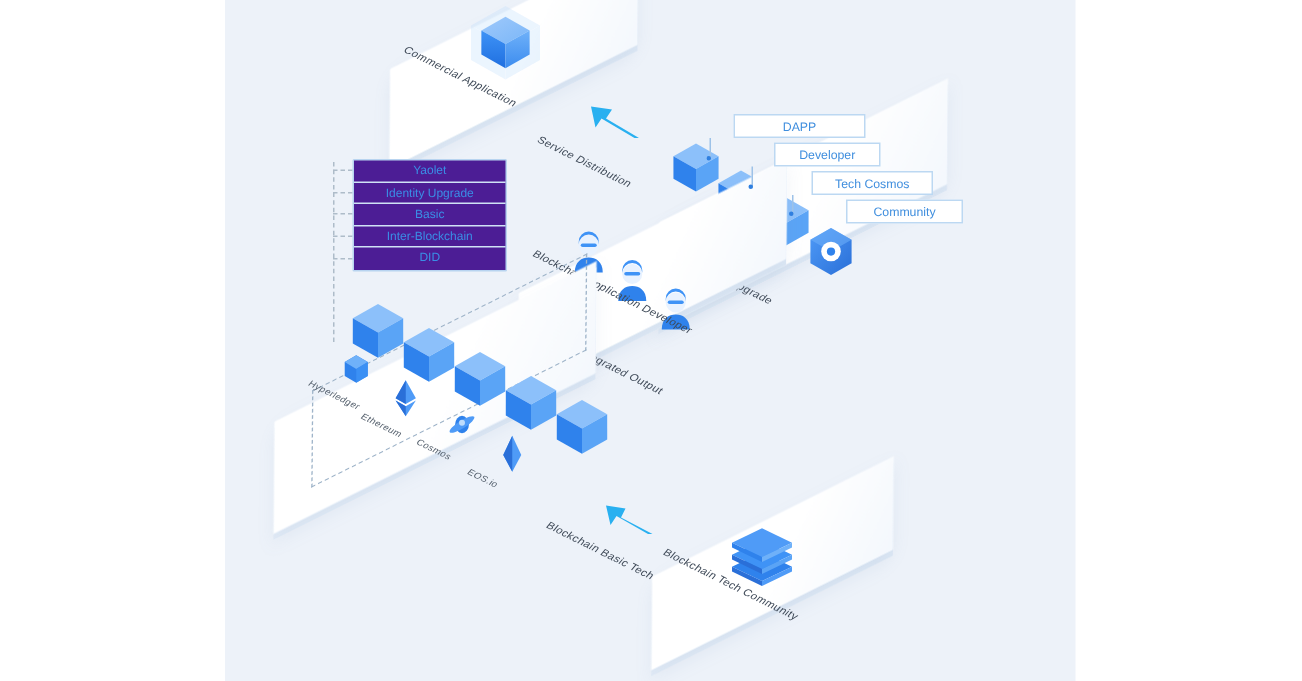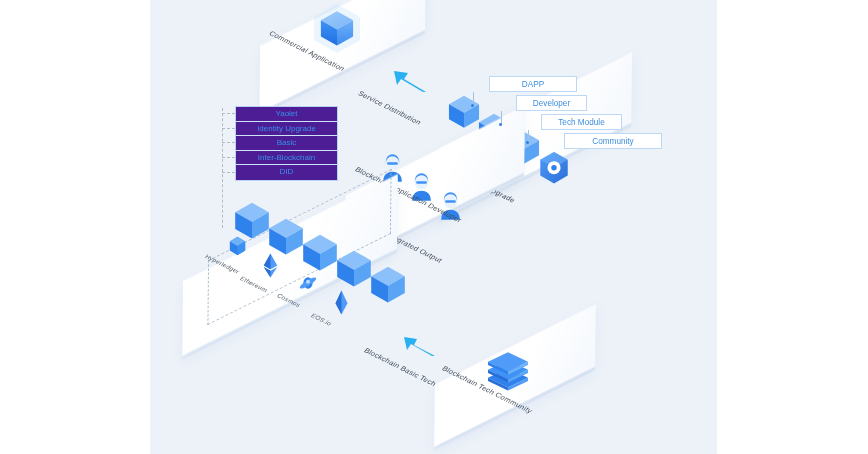--- a/index.html
+++ b/index.html
@@ -235,25 +235,25 @@
     <div class="iso-label" style="left:275px; top:152px;">Application Service Upgrade</div>
 
     <div class="tag" style="left:339px; top:76px; width:88px;">DAPP</div>
     <div class="stem" style="left:323px; top:92px; height:14px;"></div>
     <div class="dot" style="left:321px; top:104px;"></div>
 
     <div class="tag" style="left:366px; top:95px; width:71px;">Developer</div>
     <div class="stem" style="left:351px; top:111px; height:14px;"></div>
     <div class="dot" style="left:349px; top:123px;"></div>
 
-    <div class="tag" style="left:391px; top:114px; width:81px;">Tech Module</div>
+    <div class="tag" style="left:391px; top:114px; width:81px;">Tech Cosmos</div>
     <div class="stem" style="left:378px; top:130px; height:13px;"></div>
     <div class="dot" style="left:376px; top:141px;"></div>
 
-    <div class="tag" style="left:414px; top:133px; width:98px;">Community</div>
+    <div class="tag" style="left:414px; top:133px; width:78px;">Community</div>
 
     <div class="slab" style="left:185px; top:144px; width:200px; height:80px;">
       <div class="edge"></div>
       <div class="top"></div>
     </div>
 
     <div class="icon-wrap" style="left:229px; top:155px;">
       <svg width="27" height="28" viewBox="0 0 40 42">
         <ellipse cx="20" cy="13" rx="10" ry="10" fill="#e8f2ff"></ellipse>
         <path d="M10 12 A10 10 0 0 1 30 12 L30 9 A10 10 0 0 0 10 9 Z" fill="#3f93f6"></path>

